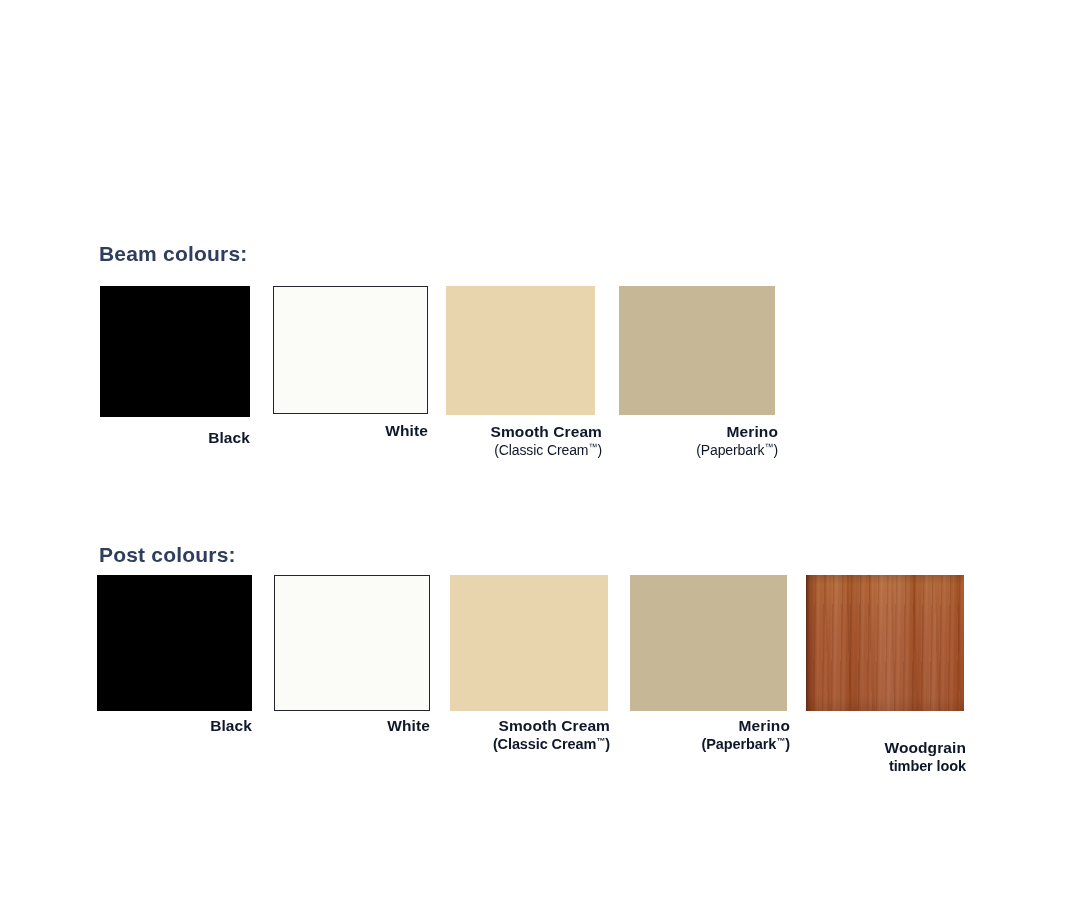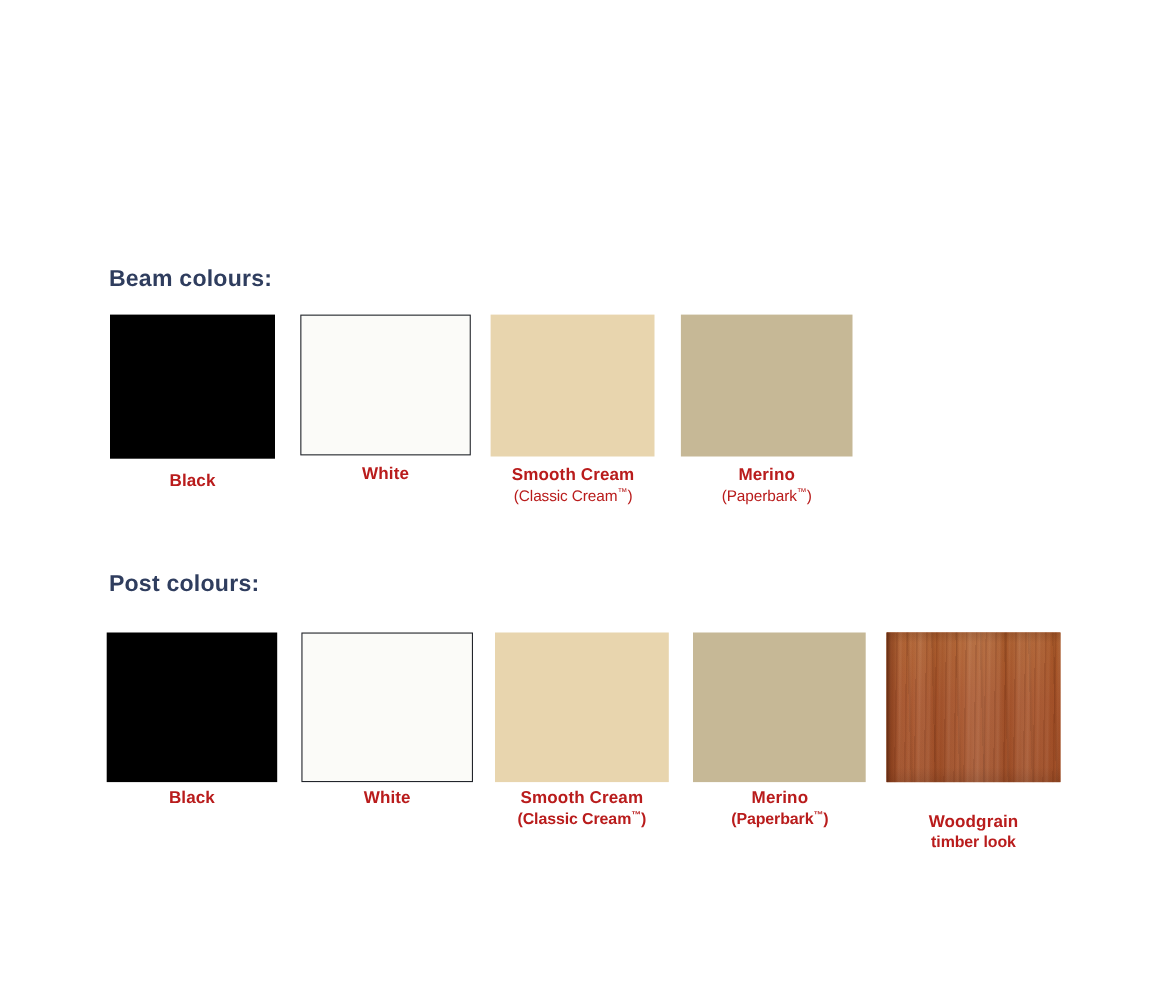--- a/index.html
+++ b/index.html
@@ -30,40 +30,40 @@
   .section-heading {
     position: absolute;
     font-size: 21px;
     font-weight: bold;
     letter-spacing: 0.2px;
     color: #2f3d5e;
     white-space: nowrap;
     line-height: 1;
   }
   #beam-heading { left: 99px; top: 243px; }
-  #post-heading { left: 99px; top: 520px; }
+  #post-heading { left: 99px; top: 544px; }
 
   
   .swatch-group {
     position: absolute;
   }
   .swatch {
     position: absolute;
     box-sizing: border-box;
   }
   .swatch-bordered {
     border: 1.6px solid #22252b;
     background: #fbfbf8;
   }
 
   
   .swatch-label {
     position: absolute;
-    text-align: center;
-    color: #b91c1c;
+    text-align: right;
+    color: #0f172a;
     font-weight: bold;
     line-height: 1.18;
     white-space: nowrap;
   }
   .label-line1 {
     display: block;
     font-size: 15.5px;
     letter-spacing: 0.1px;
   }
   .label-line2 {

